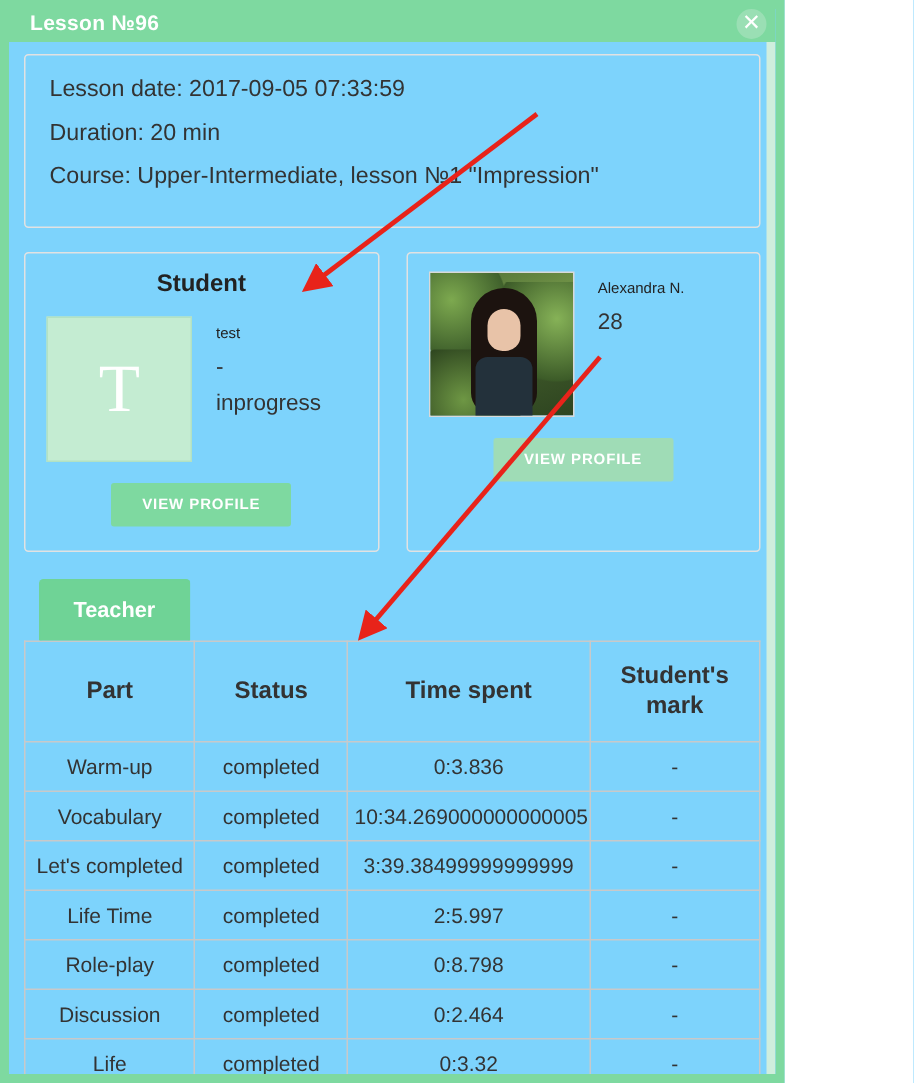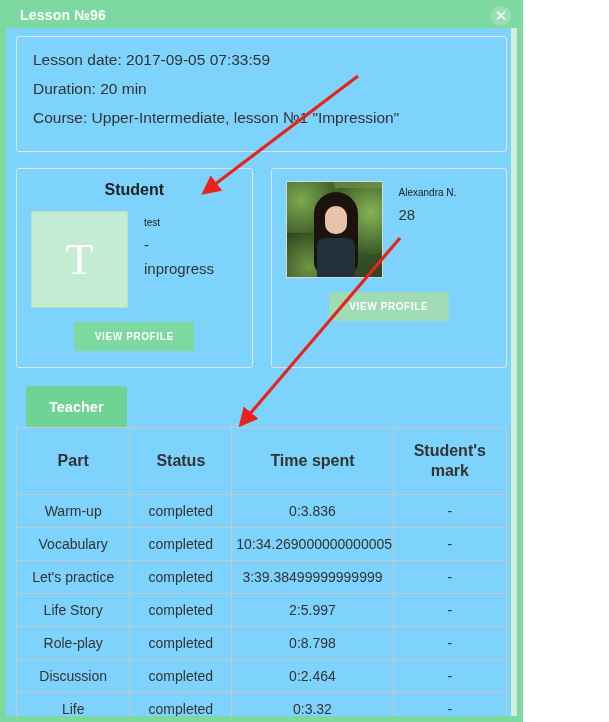--- a/index.html
+++ b/index.html
@@ -332,27 +332,27 @@
             <td class="col-time">0:3.836</td>
             <td class="col-mark">-</td>
           </tr>
           <tr>
             <td class="col-part">Vocabulary</td>
             <td class="col-status">completed</td>
             <td class="col-time">10:34.269000000000005</td>
             <td class="col-mark">-</td>
           </tr>
           <tr>
-            <td class="col-part">Let's practice</td>
+            <td class="col-part">Let's completed</td>
             <td class="col-status">completed</td>
             <td class="col-time">3:39.38499999999999</td>
             <td class="col-mark">-</td>
           </tr>
           <tr>
-            <td class="col-part">Life Story</td>
+            <td class="col-part">Life Time</td>
             <td class="col-status">completed</td>
             <td class="col-time">2:5.997</td>
             <td class="col-mark">-</td>
           </tr>
           <tr>
             <td class="col-part">Role-play</td>
             <td class="col-status">completed</td>
             <td class="col-time">0:8.798</td>
             <td class="col-mark">-</td>
           </tr>

